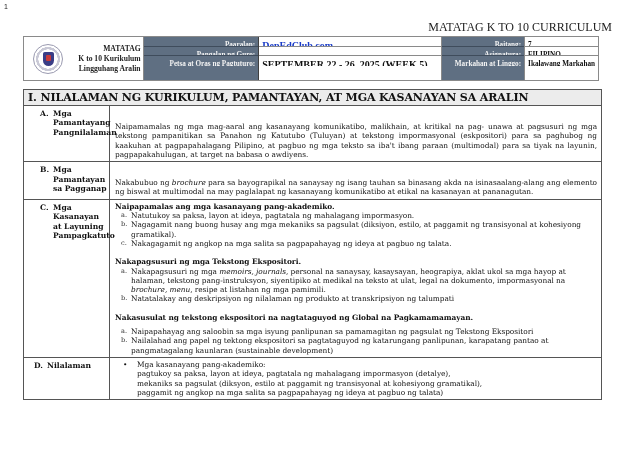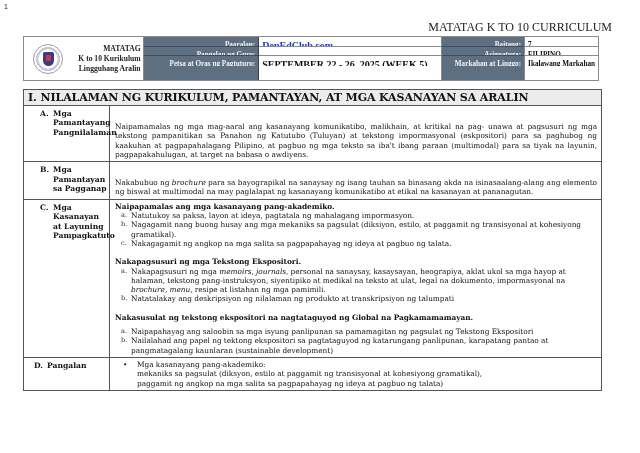--- a/index.html
+++ b/index.html
@@ -145,26 +145,27 @@
       <div class="item">
           <span class="mk">b.</span>
           <span class="tx">Nailalahad ang papel ng tektong ekspositori sa pagtataguyod ng katarungang panlipunan, karapatang pantao at pangmatagalang kaunlaran (sustainable development)</span>
         </div>
     </div>
   </div>
 
   <div class="row">
     <div class="lcol" style="padding-left:10px">
       <span class="letter" style="left:10px">D.</span>
-      <span class="ltext">Pangalan</span>
+      <span class="ltext">Nilalaman</span>
     </div>
     <div class="rcol">
       <div class="bullet">
         <span class="mk">•</span>
         <span class="tx">
           <div>Mga kasanayang pang-akademiko:</div>
+          <div>pagtukoy sa paksa, layon at ideya, pagtatala ng mahalagang impormasyon (detalye),</div>
           <div>mekaniks sa pagsulat (diksyon, estilo at paggamit ng transisyonal at kohesiyong gramatikal),</div>
           <div>paggamit ng angkop na mga salita sa pagpapahayag ng ideya at pagbuo ng talata)</div>
         </span>
       </div>
     </div>
   </div>
 </div>
 
 </body></html>

